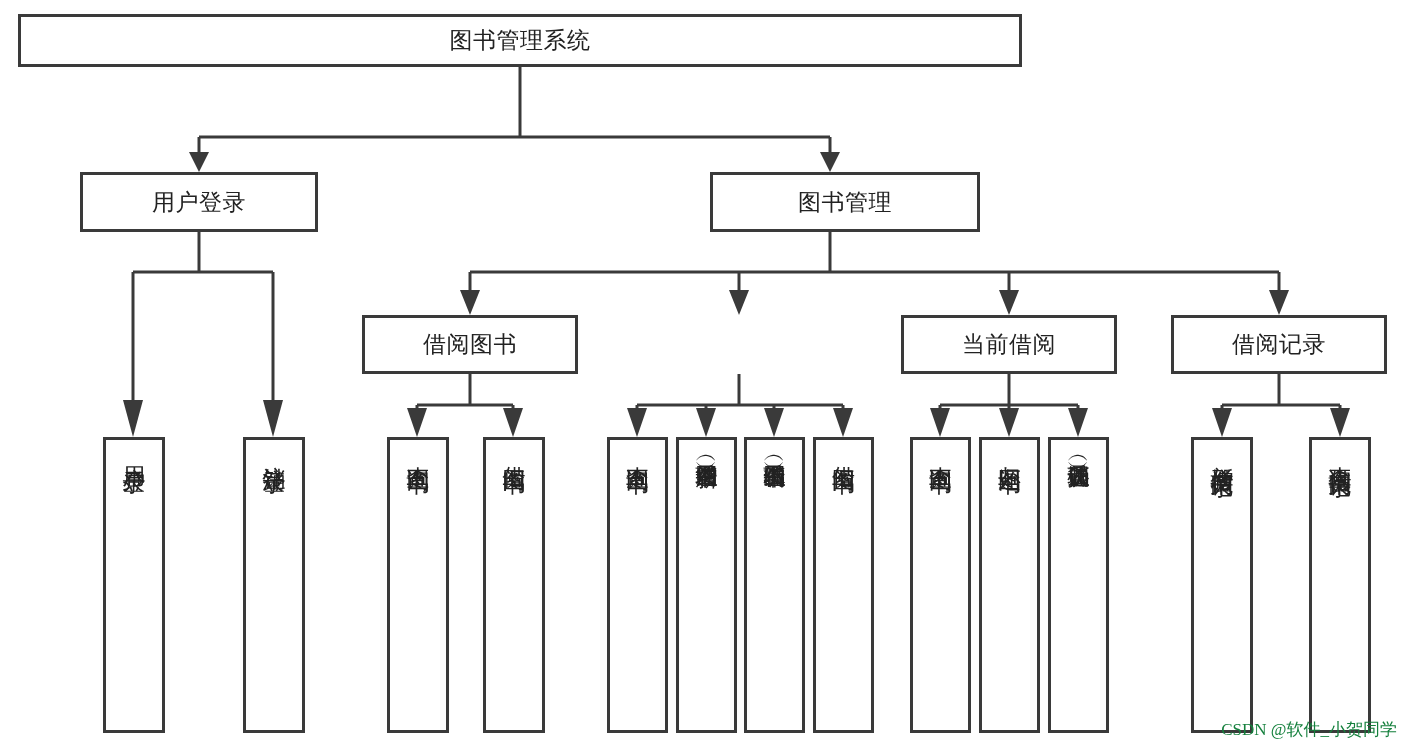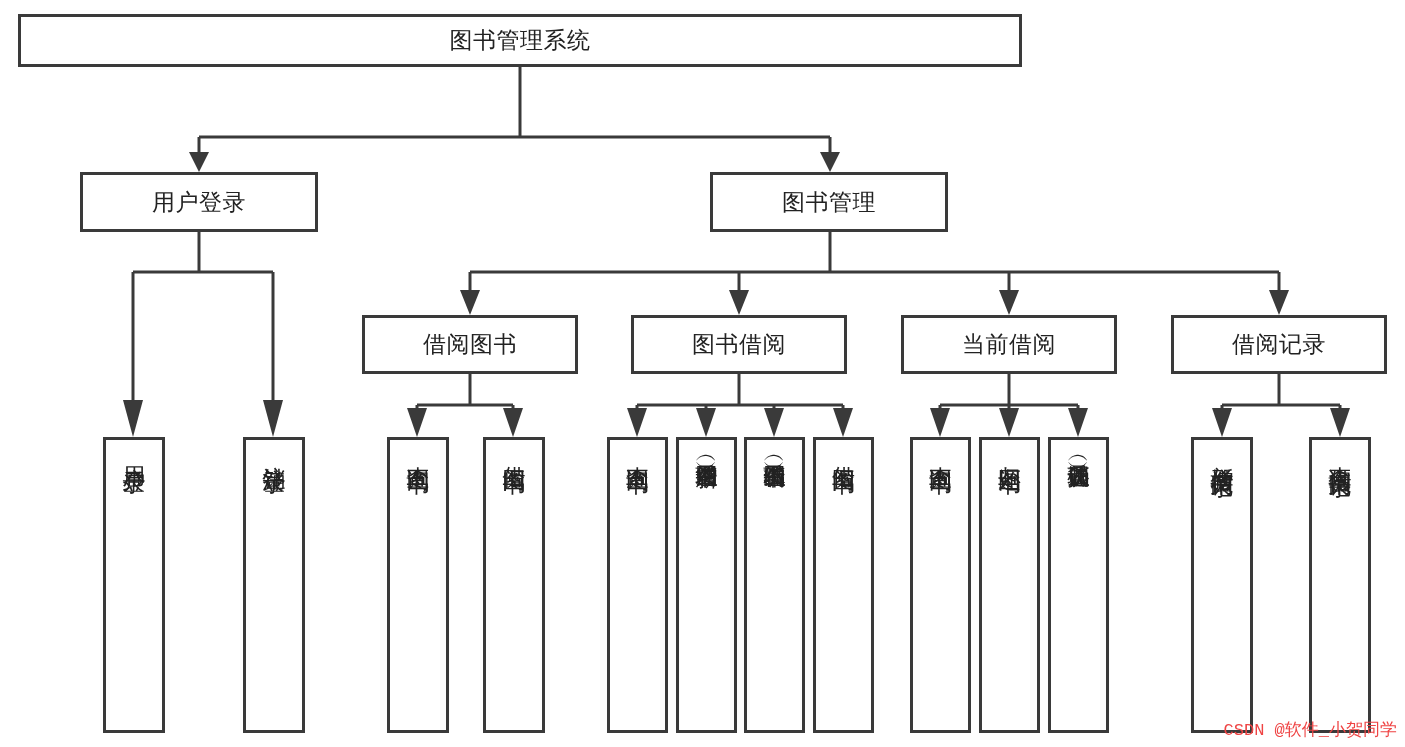--- a/index.html
+++ b/index.html
@@ -69,23 +69,23 @@
     fill: none;
   }
   .arrowhead {
     fill: #3a3a3a;
   }
   #watermark {
     position: absolute;
     right: 8px;
     bottom: 6px;
     font-size: 17px;
-    color: #ef4444;
+    color: #15803d;
     white-space: nowrap;
-    font-family: Liberation Mono, monospace;
+    font-family: Liberation Serif, serif;
   }
 </style>
 </head>
 <body>
 
 <div id="canvas">
 
   <svg id="wires" viewBox="0 0 1405 747">
     <defs></defs>
 
@@ -149,30 +149,27 @@
     <polygon class="arrowhead" points="1330,408 1350,408 1340,437"></polygon>
   </svg>
 
   <div class="node level0" style="left:18px; top:14px; width:1004px; height:53px;">
     <span class="label">图书管理系统</span>
   </div>
 
   <div class="node" style="left:80px; top:172px; width:238px; height:60px;">
     <span class="label">用户登录</span>
   </div>
-  <div class="node" style="left:710px; top:172px; width:238px; height:60px;">
+  <div class="node" style="left:710px; top:172px; width:270px; height:60px;">
     <span class="label">图书管理</span>
   </div>
 
   <div class="node" style="left:362px; top:315px; width:216px; height:59px;">
     <span class="label">借阅图书</span>
   </div>
-  <div class="node" style="left:631px; top:315px; width:216px; height:59px;">
-    <span class="label">图书借阅</span>
-  </div>
   <div class="node" style="left:1171px; top:315px; width:216px; height:59px;">
     <span class="label">借阅记录</span>
   </div>
   <div class="node" style="left:901px; top:315px; width:216px; height:59px;">
     <span class="label">当前借阅</span>
   </div>
 
   <div class="node leaf" style="left:103px; top:437px; width:62px; height:296px;">
     <span class="label">用户登录</span>
   </div>

